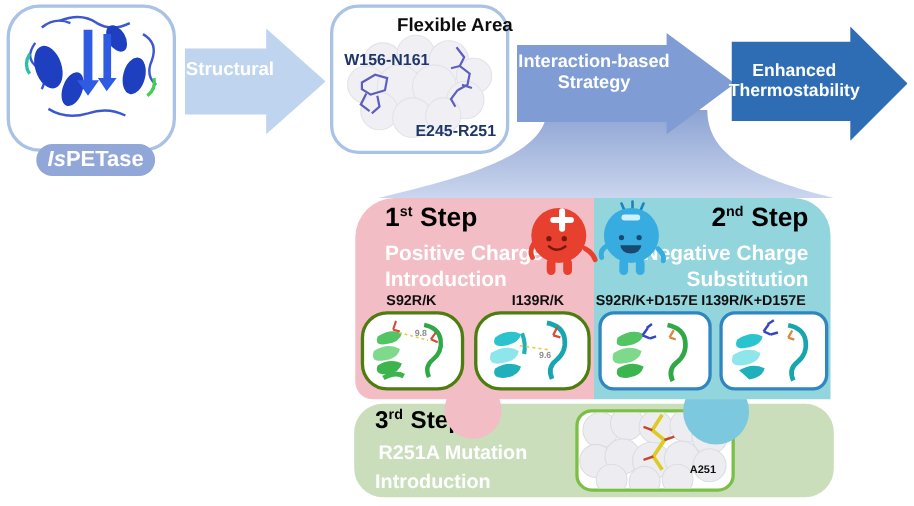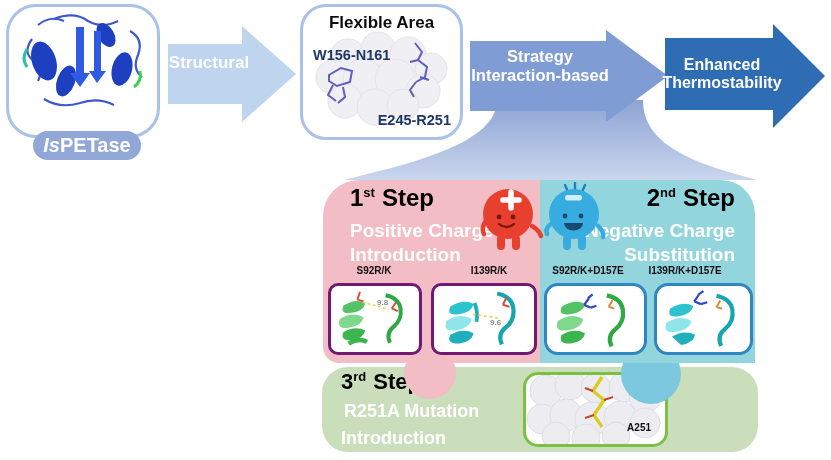--- a/index.html
+++ b/index.html
@@ -2,38 +2,38 @@
 <html><head>
 <meta charset="utf-8">
 <style>
   html,body{margin:0;padding:0;background:#fff;}
   #canvas{
     position:relative;width:831px;height:460px;background:#ffffff;
     font-family:"Liberation Sans",sans-serif;overflow:hidden;
   }
   .abs{position:absolute;}
   
-  .outline-box{position:absolute;background:#fff;border:3px solid #A9C2E6;box-sizing:border-box;}
+  .outline-box{position:absolute;background:#fff;border:3px solid #A9C2E6;box-sizing:border-box;padding-left:32px;}
   
   .arrow{position:absolute;}
   .arrow-label{position:absolute;color:#fff;font-weight:bold;text-align:center;line-height:1.15;}
   
   .panel{position:absolute;}
   .panel-pink{background:#F3BDC5;border-radius:36px 0 0 16px;}
   .panel-teal{background:#92D5DD;border-radius:0 34px 0 0;}
   .panel-green{background:#CBDEBC;border-radius:26px;}
   .tab-circle{position:absolute;border-radius:50%;}
   .step-header{position:absolute;color:#000000;font-weight:bold;font-size:24px;white-space:nowrap;}
   .step-header sup{font-size:13px;}
   .step-header .word{margin-left:7px;}
   .step-sub{position:absolute;color:#fff;font-weight:bold;font-size:19px;line-height:1.28;white-space:nowrap;}
   .step-sub.right{text-align:right;}
-  .mut-label{position:absolute;transform:translateX(-50%);font-weight:bold;font-size:10px;color:#0e0e0e;white-space:nowrap;}
+  .mut-label{position:absolute;transform:translateX(-50%);font-weight:bold;font-size:13px;color:#0e0e0e;white-space:nowrap;}
   .struct-box{position:absolute;background:#fff;box-sizing:border-box;overflow:hidden;}
-  .border-red{border:3px solid #701a75;border-radius:10px;}
+  .border-red{border:3px solid #4d7c0f;border-radius:24px;}
   .border-blue{border:3px solid #2F86C0;border-radius:14px;}
   .border-green{border:3px solid #7CBF45;border-radius:15px;}
   .dist-label{position:absolute;font-size:8px;font-weight:bold;color:#8a8a8a;}
   .residue-label{position:absolute;font-weight:bold;font-size:10px;color:#0e0e0e;}
   
   .pill{
     position:absolute;background:#91A7D8;border-radius:15px;color:#fff;
     font-weight:bold;font-size:20px;text-align:center;line-height:29px;
   }
   .flex-title{position:absolute;width:100%;text-align:center;font-weight:bold;font-size:17px;color:#0d0d0d;}
@@ -247,22 +247,22 @@
     </svg>
     <div class="navy-label" style="left:10px;top:40px;">W156-N161</div>
     <div class="navy-label" style="right:9px;bottom:9px;">E245-R251</div>
   </div>
 
   <div class="arrow" style="left:470px;top:30px;width:198px;height:92px;">
     <svg width="198" height="92" viewBox="0 0 198 92">
       <polygon points="0,11 136,11 136,0 198,46 136,92 136,81 0,81" fill="#7F9CD4"></polygon>
     </svg>
     <div class="arrow-label" style="left:0px;top:17px;width:140px;font-size:16.5px;">
+      <div>Interaction-based</div>
       <div>Strategy</div>
-      <div>Interaction-based</div>
     </div>
   </div>
 
   <div class="arrow" style="left:665px;top:24px;width:160px;height:104px;">
     <svg width="160" height="104" viewBox="0 0 160 104">
       <polygon points="0,14 108,14 108,0 160,52 108,104 108,86 0,86" fill="#2E6DB4"></polygon>
     </svg>
     <div class="arrow-label" style="left:-6px;top:32px;width:126px;font-size:16px;">
       <div>Enhanced</div>
       <div>Thermostability</div>

